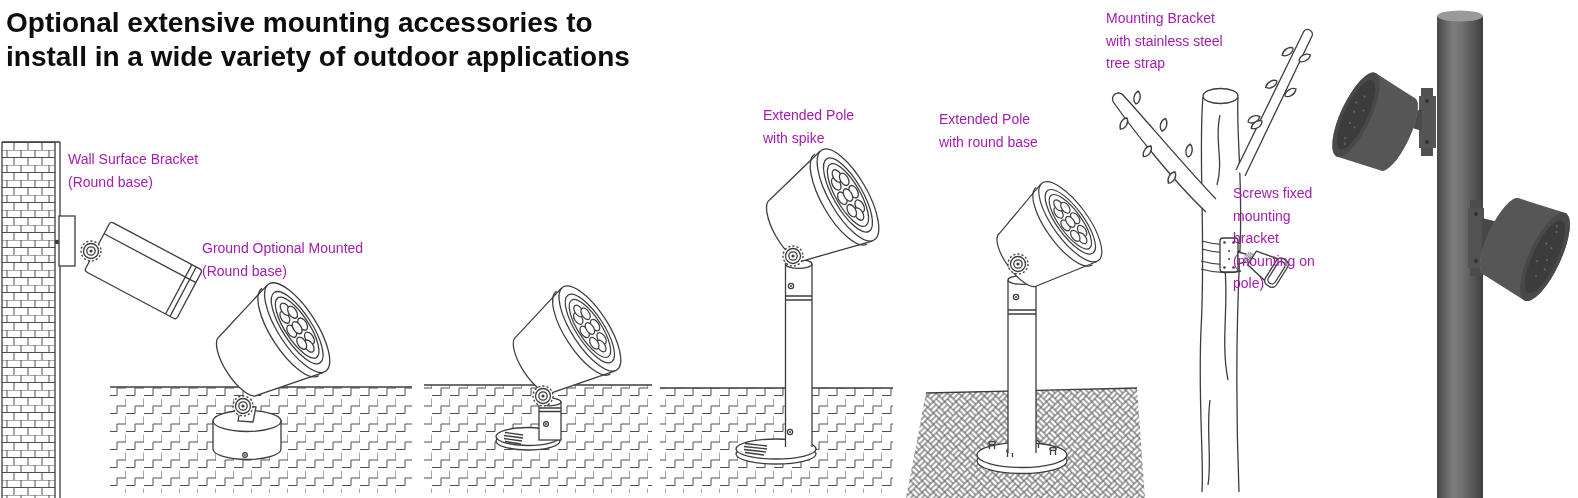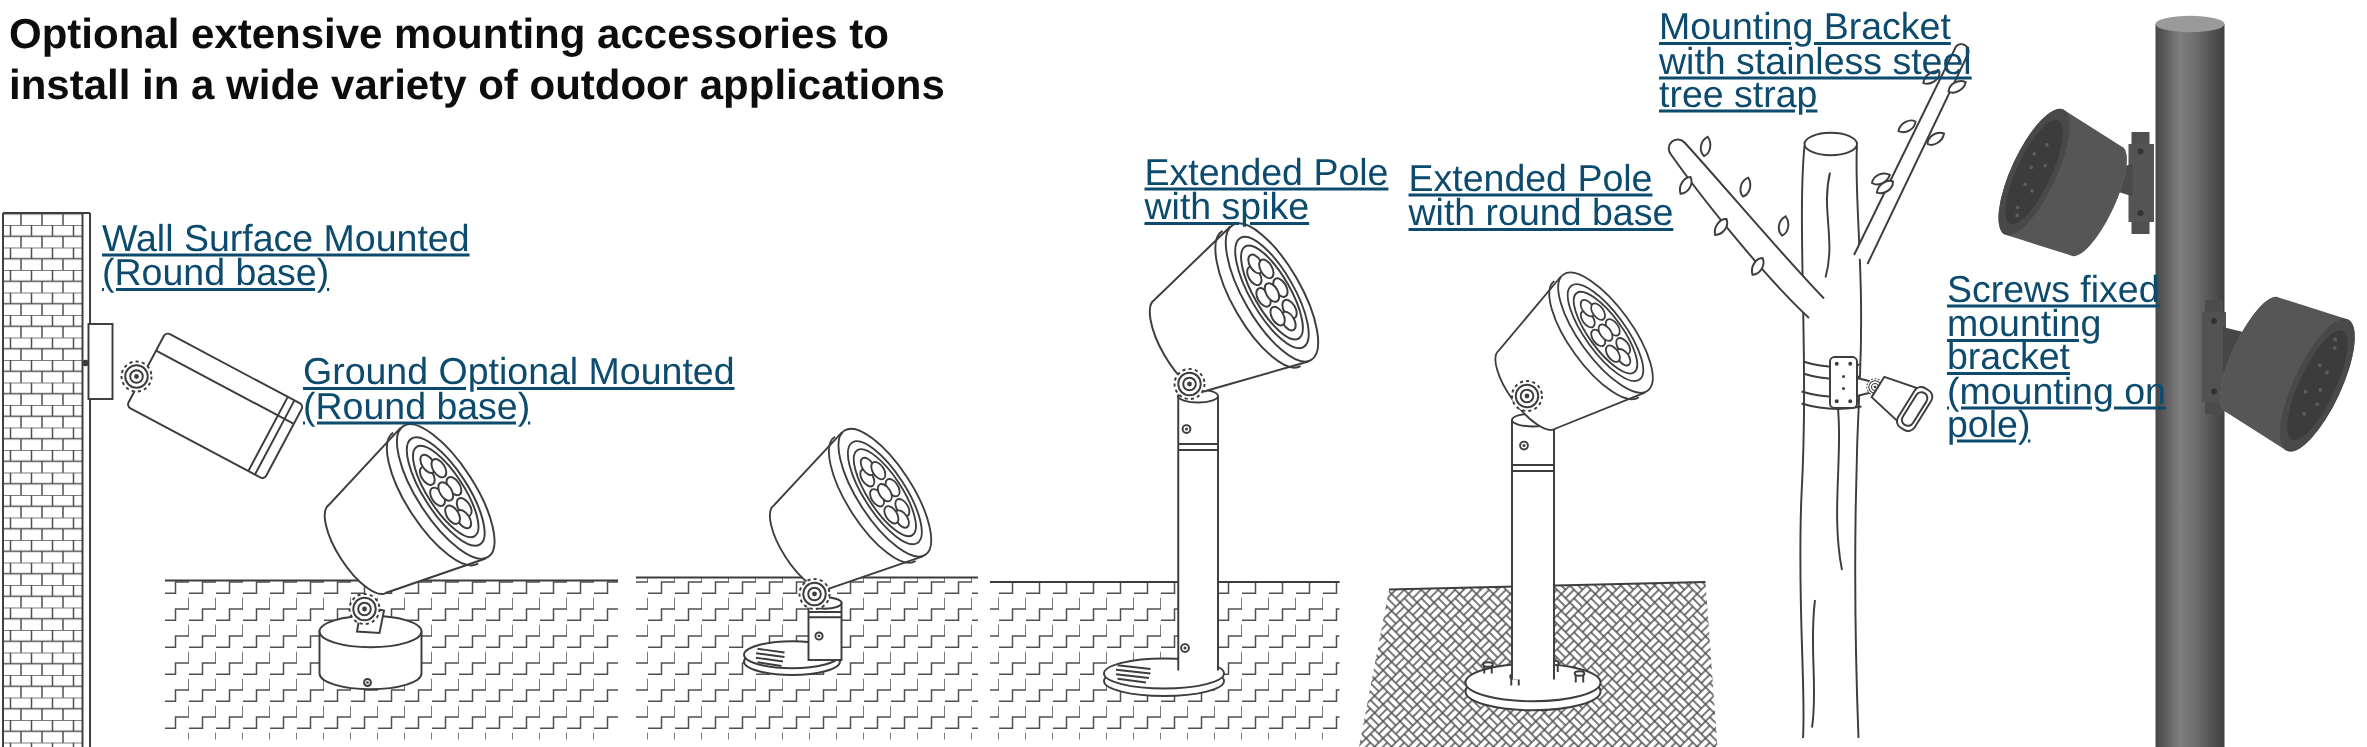--- a/index.html
+++ b/index.html
@@ -1,20 +1,20 @@
 <!DOCTYPE html>
 <html><head>
 <meta charset="utf-8">
 <style>
   html,body{margin:0;padding:0;background:#fff;}
   .canvas{position:relative;width:1578px;height:498px;background:#fff;overflow:hidden;
           font-family:"Liberation Sans",sans-serif;}
   .title{position:absolute;left:6px;top:6px;font-weight:bold;font-size:28px;line-height:34px;
          color:#0d0d0d;white-space:pre-line;letter-spacing:0;}
-  .cap{position:absolute;font-size:25px;line-height:22.5px;color:#0c4a6e;white-space:pre-line;text-decoration:underline;}
+  .cap{position:absolute;font-size:14px;line-height:22.5px;color:#a21caf;white-space:pre-line;}
   svg{position:absolute;left:0;top:0;}
   .ln{stroke:#3d3d3d;fill:none;stroke-width:1.3;}
   .lnf{stroke:#3d3d3d;fill:#fff;stroke-width:1.3;}
   .thin{stroke:#4f4f4f;fill:none;stroke-width:1;}
 </style>
 </head>
 <body>
 
 <div class="canvas">
 
@@ -245,30 +245,30 @@
     </g>
     <g>
       <use href="#rlight" transform="translate(1524,247) rotate(205) scale(1.05)"></use>
     </g>
   </g>
 </svg>
 
 <div class="title">Optional extensive mounting accessories to
 install in a wide variety of outdoor applications</div>
 
-<div class="cap" style="left:68px;top:148px">Wall Surface Mounted
+<div class="cap" style="left:68px;top:148px">Wall Surface Bracket
 (Round base)</div>
 <div class="cap" style="left:202px;top:237px">Ground Optional Mounted
 (Round base)</div>
 <div class="cap" style="left:763px;top:104px">Extended Pole
 with spike</div>
 <div class="cap" style="left:939px;top:108px">Extended Pole
 with round base</div>
 <div class="cap" style="left:1106px;top:7px">Mounting Bracket
 with stainless steel
 tree strap</div>
-<div class="cap" style="left:1298px;top:182px">Screws fixed
+<div class="cap" style="left:1233px;top:182px">Screws fixed
 mounting
 bracket
 (mounting on
 pole)</div>
 
 </div>
 
 </body></html>

